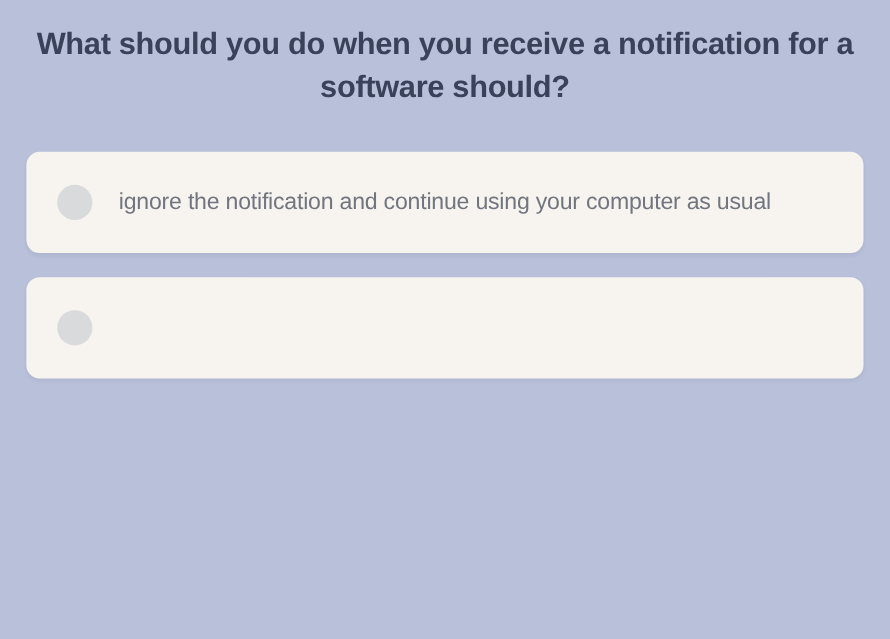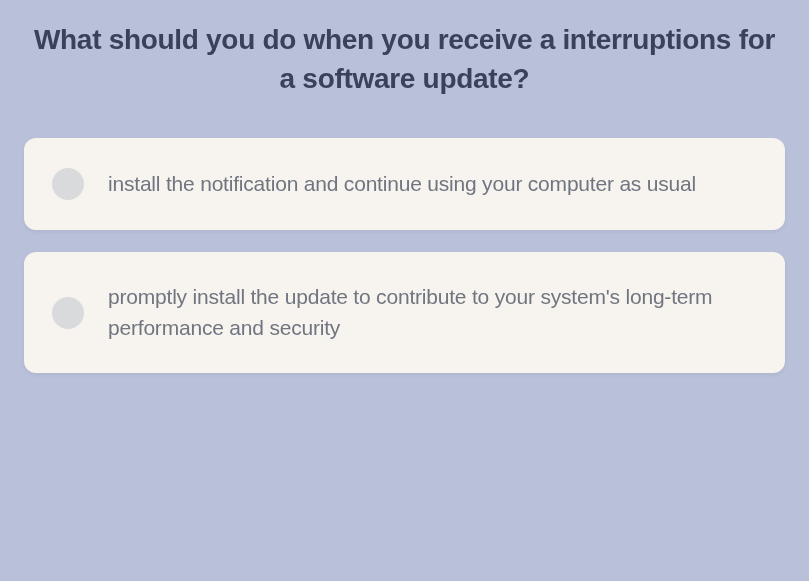--- a/index.html
+++ b/index.html
@@ -56,29 +56,28 @@
       font-weight: 500;
       color: #707580;
       line-height: 1.45;
       letter-spacing: -0.2px;
     }
   </style>
 </head>
 <body>
 
 <div class="question-container">
-  <h1 class="question-text">What should you do when you receive a interruptions for a software update?</h1>
+  <h1 class="question-text">What should you do when you receive a notification for a software should?</h1>
 
   <div class="options-container">
 
     <div class="option-card">
       <div class="radio-circle"></div>
-      <div class="option-text">install the notification and continue using your computer as usual</div>
+      <div class="option-text">ignore the notification and continue using your computer as usual</div>
     </div>
 
     <div class="option-card">
       <div class="radio-circle"></div>
-      <div class="option-text">promptly install the update to contribute to your system's long-term performance and security</div>
     </div>
 
 
   </div>
 </div>
 
 </body></html>

